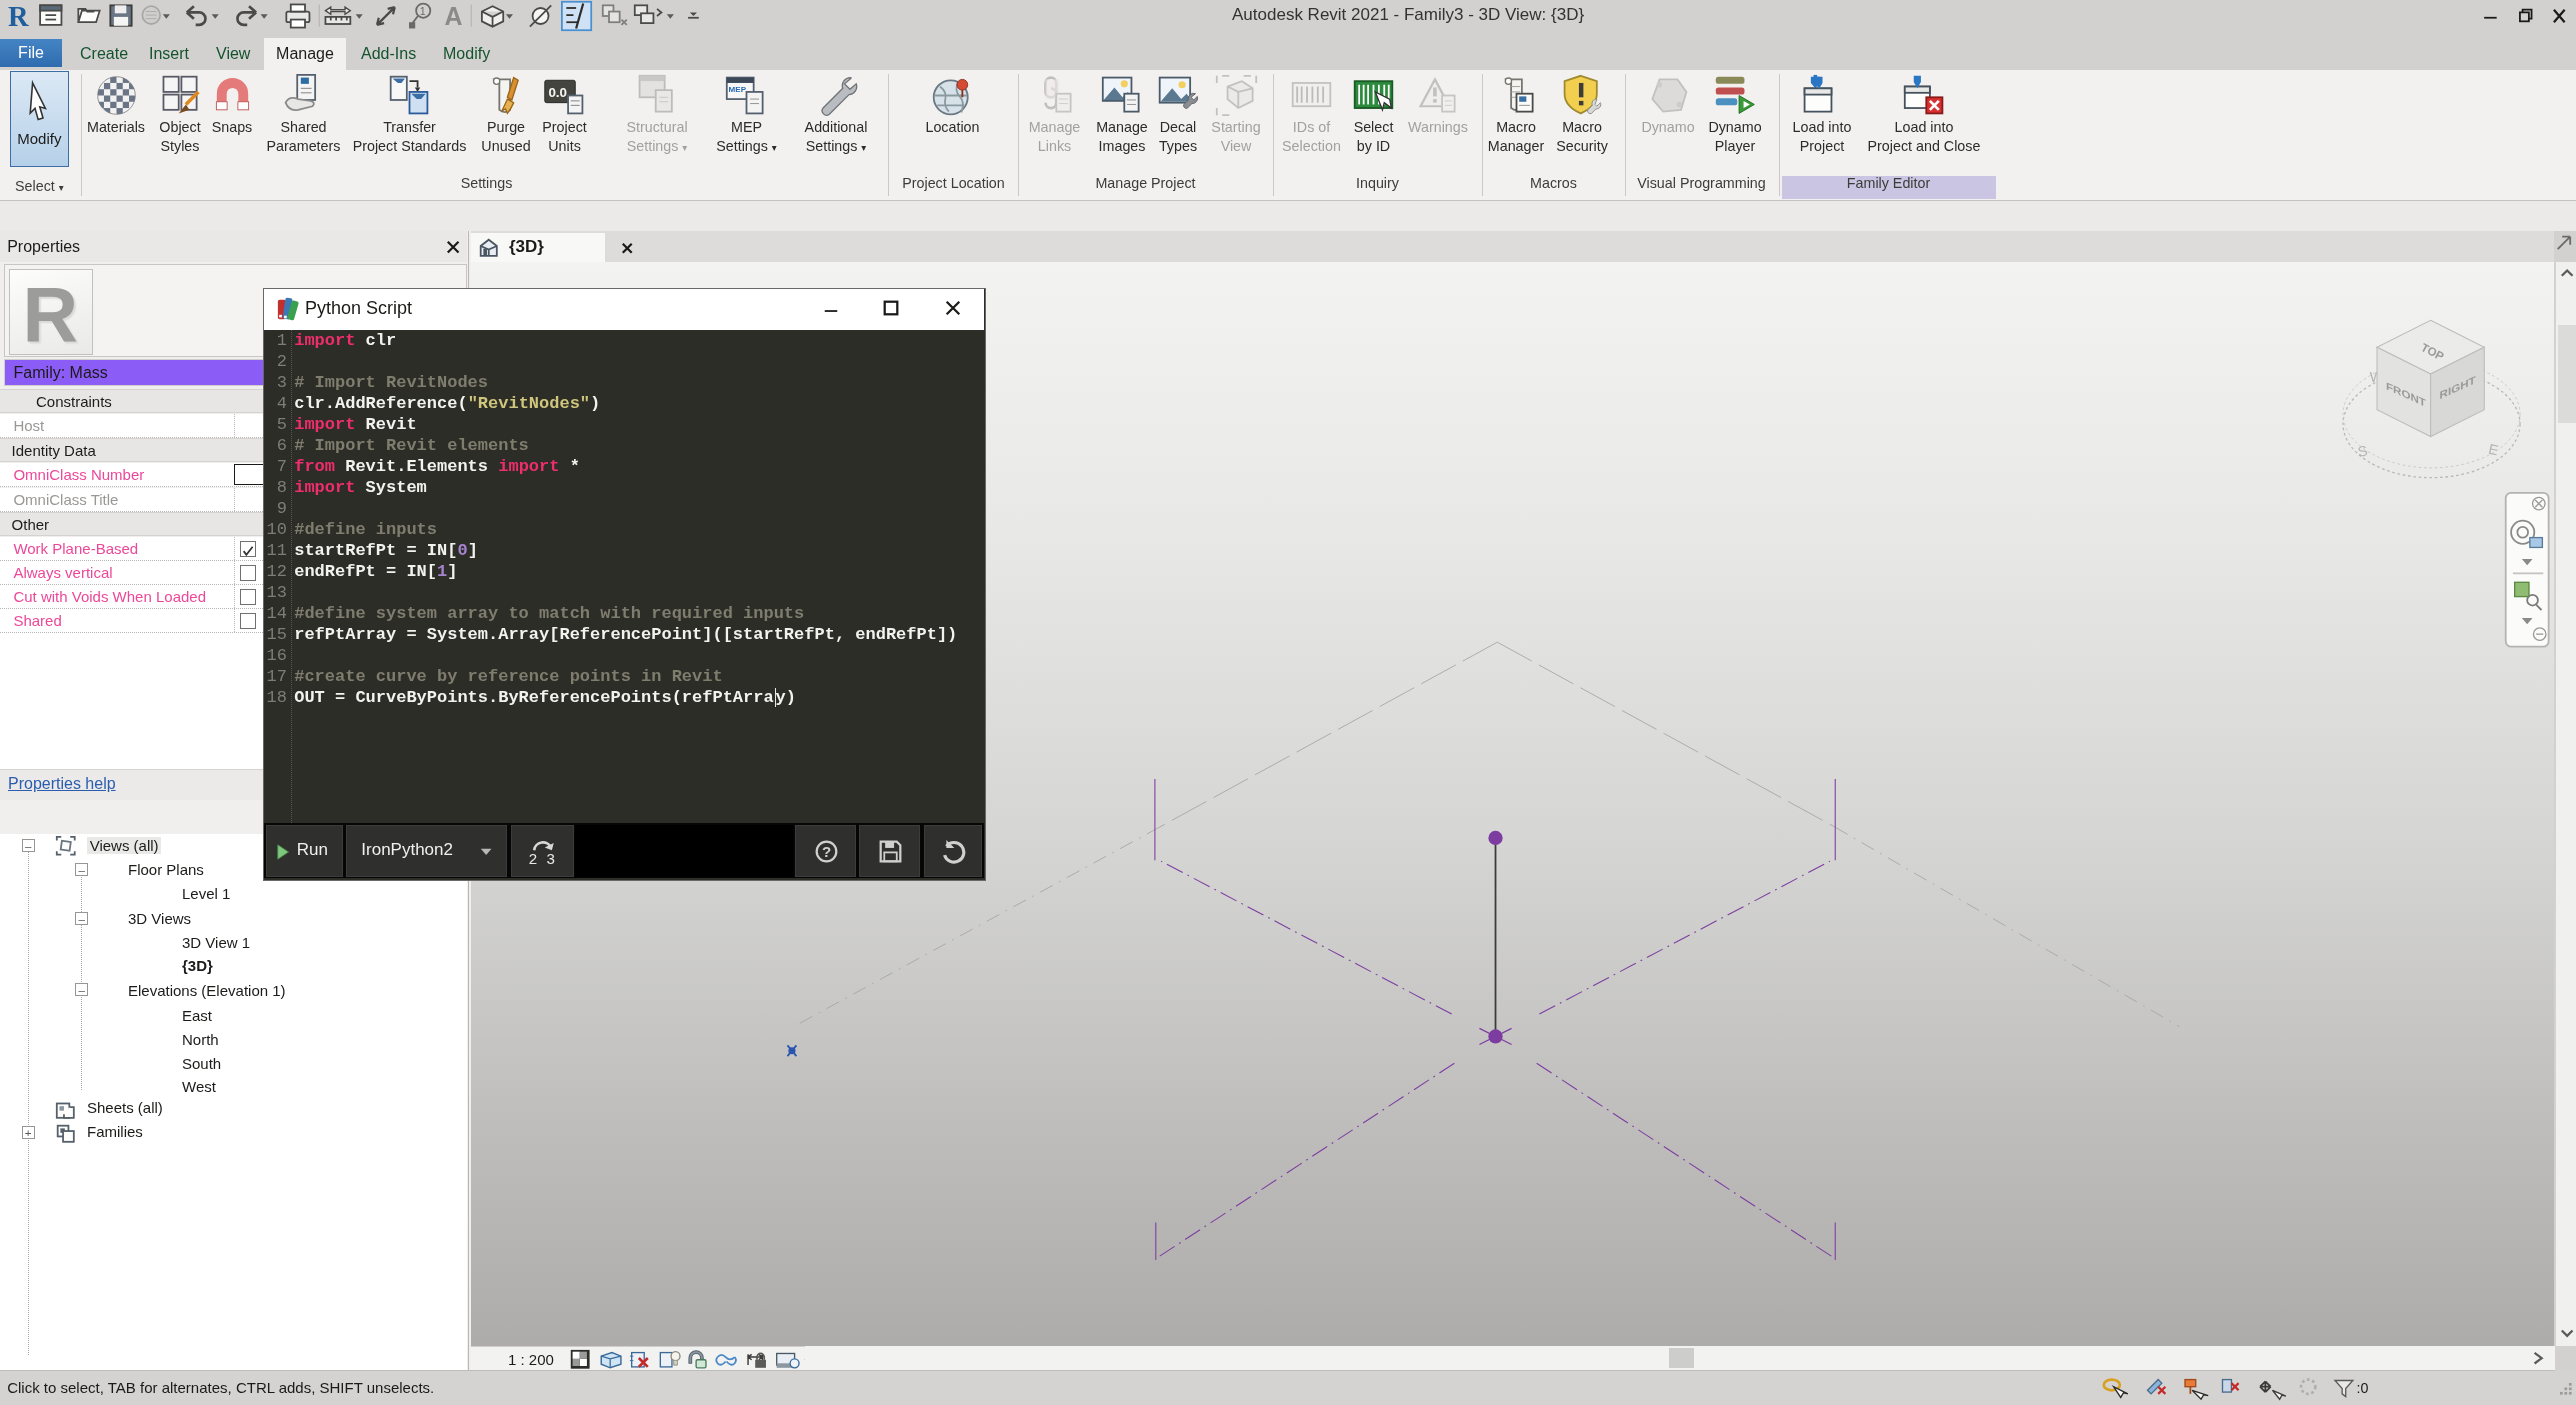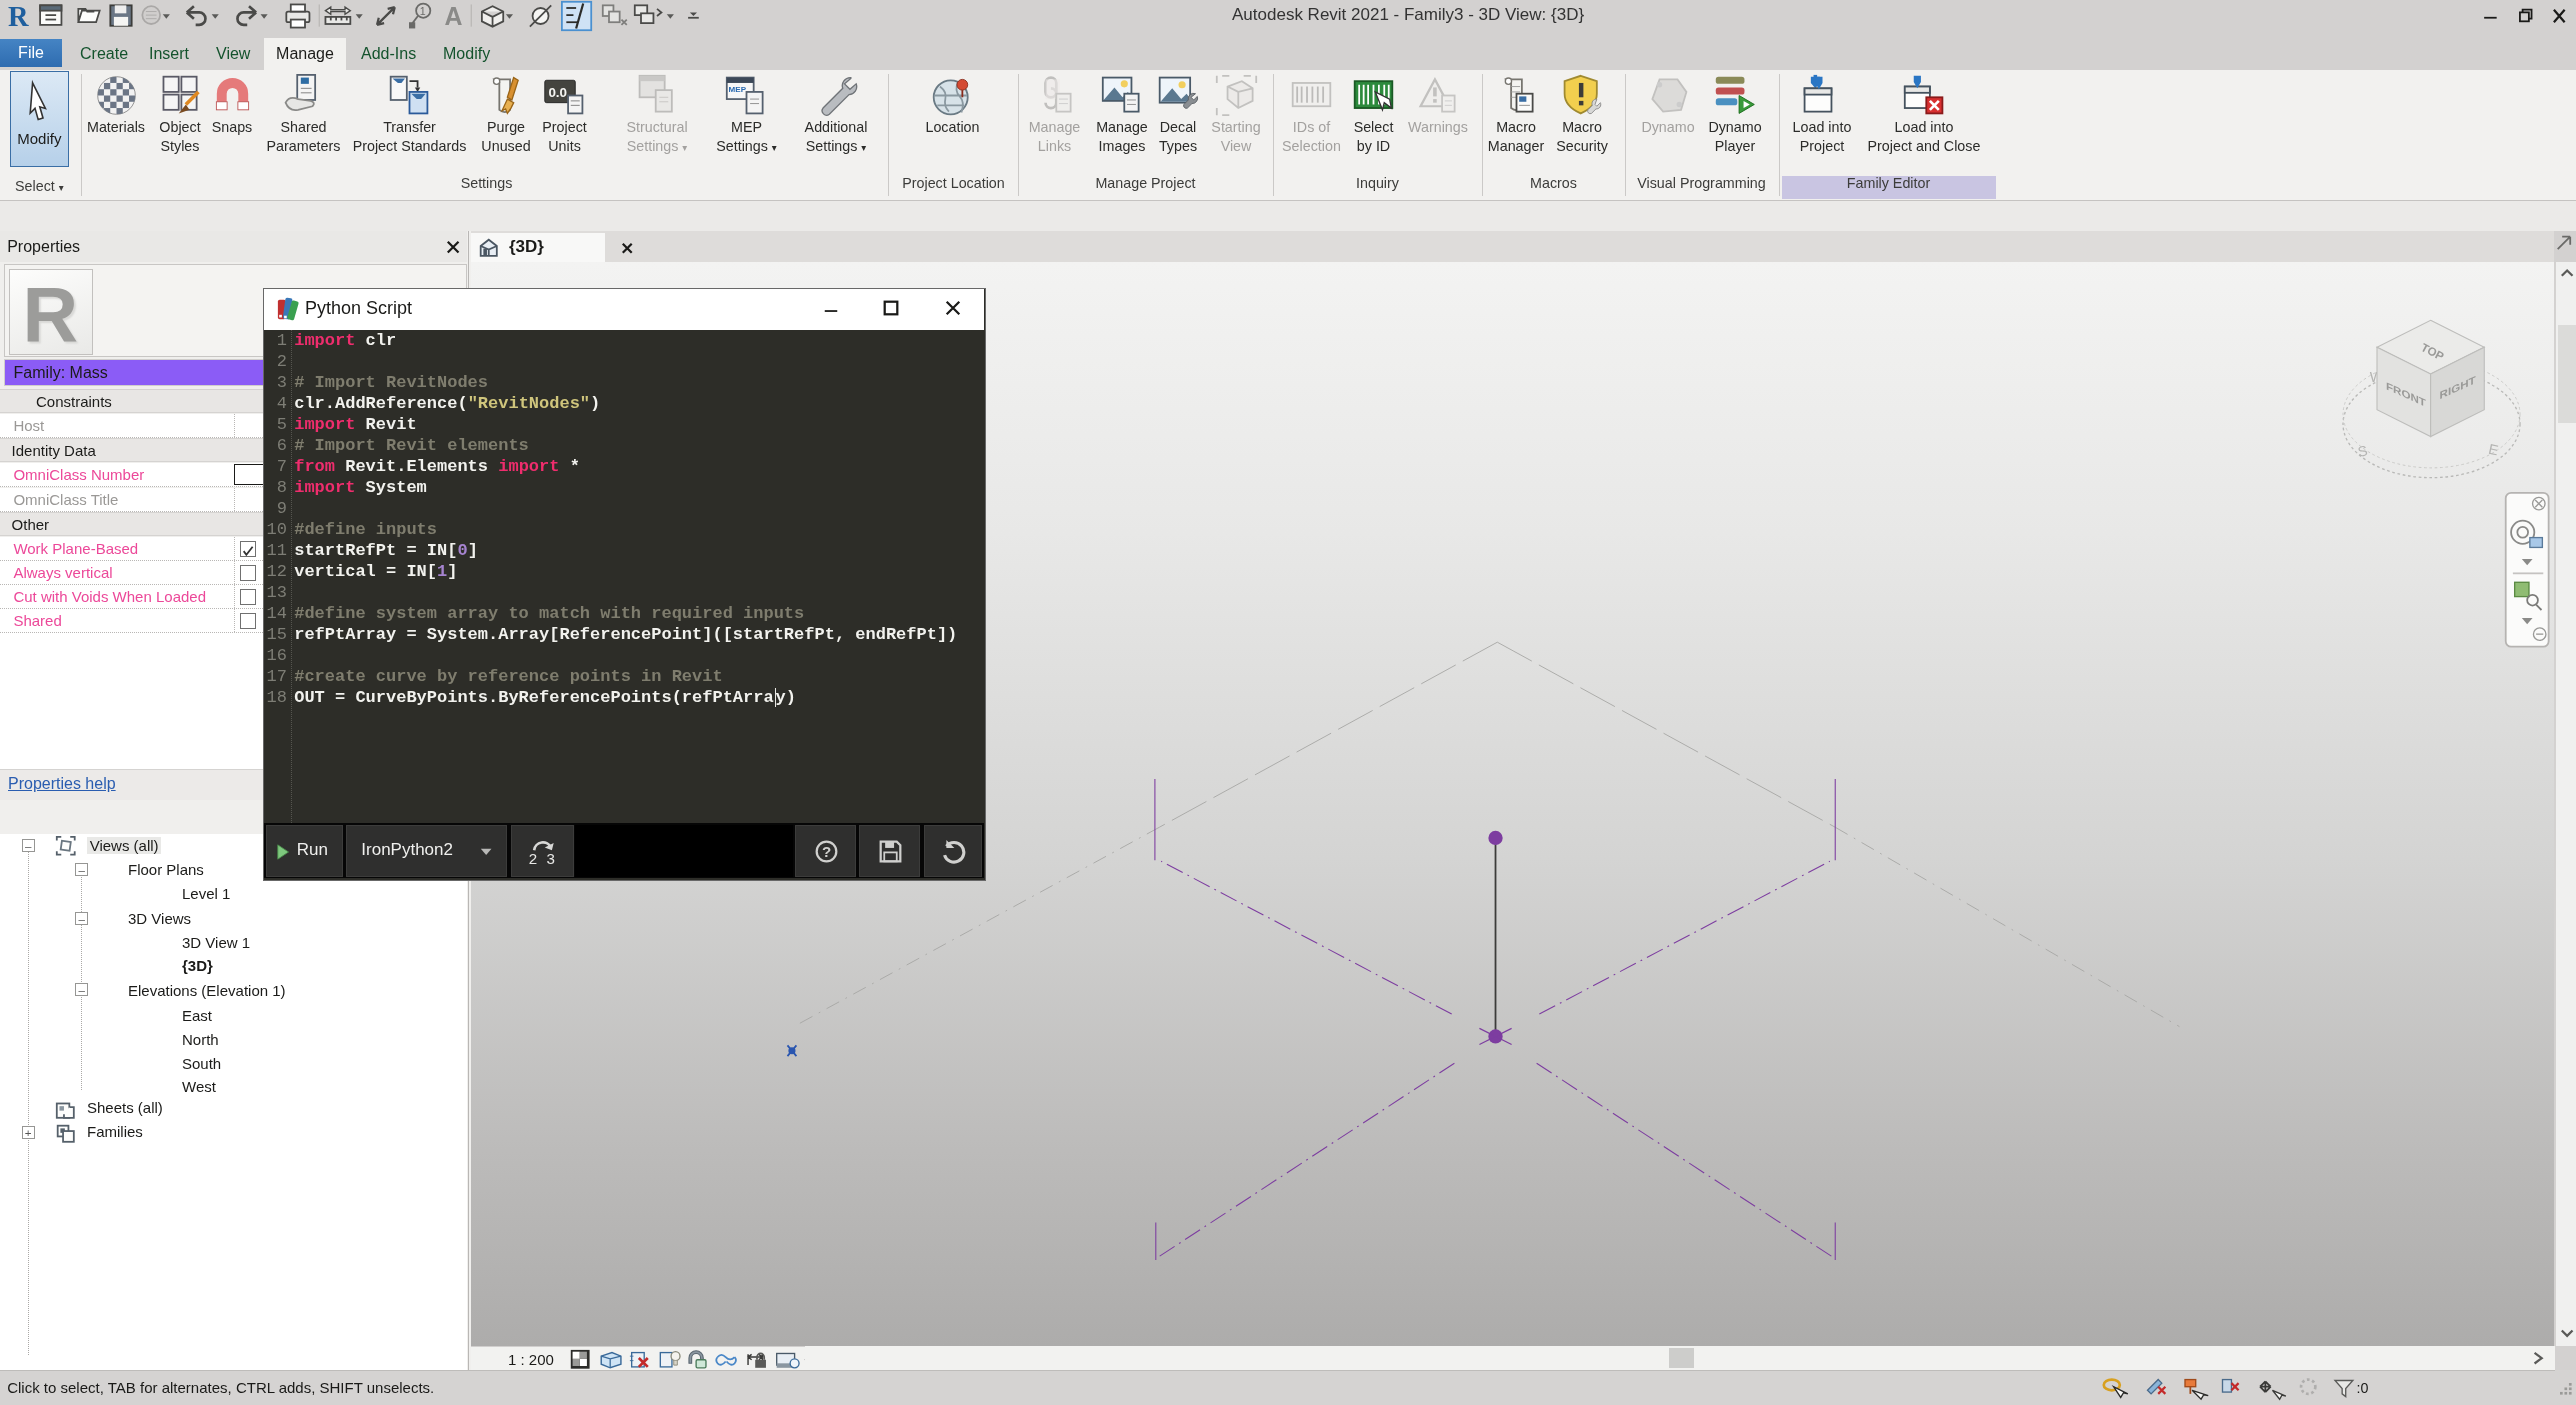--- a/index.html
+++ b/index.html
@@ -704,21 +704,21 @@
 <span class="lnum">2</span>
 <span class="lnum">3</span><span class="c"># Import RevitNodes</span>
 <span class="lnum">4</span><span class="w">clr.AddReference(</span><span class="s">"RevitNodes"</span><span class="w">)</span>
 <span class="lnum">5</span><span class="k">import</span><span class="w"> Revit</span>
 <span class="lnum">6</span><span class="c"># Import Revit elements</span>
 <span class="lnum">7</span><span class="k">from</span><span class="w"> Revit.Elements </span><span class="k">import</span><span class="w"> *</span>
 <span class="lnum">8</span><span class="k">import</span><span class="w"> System</span>
 <span class="lnum">9</span>
 <span class="lnum">10</span><span class="c">#define inputs</span>
 <span class="lnum">11</span><span class="w">startRefPt = IN[</span><span class="n">0</span><span class="w">]</span>
-<span class="lnum">12</span><span class="w">vertical = IN[</span><span class="n">1</span><span class="w">]</span>
+<span class="lnum">12</span><span class="w">endRefPt = IN[</span><span class="n">1</span><span class="w">]</span>
 <span class="lnum">13</span>
 <span class="lnum">14</span><span class="c">#define system array to match with required inputs</span>
 <span class="lnum">15</span><span class="w">refPtArray = System.Array[ReferencePoint]([startRefPt, endRefPt])</span>
 <span class="lnum">16</span>
 <span class="lnum">17</span><span class="c">#create curve by reference points in Revit</span>
 <span class="lnum">18</span><span class="w">OUT = CurveByPoints.ByReferencePoints(refPtArra</span><span style="border-left:1.8px solid #e8e8e4;margin-left:0.9px;"></span><span class="w">y)</span></div>
 <div class="abs" style="left:27px;top:41px;width:0.9px;height:493px;border-left:0.9px dotted #55554f;"></div>
 <div class="abs" id="pybar">
   <div class="pybtn" style="left:1.8px;width:77px;">
     <svg style="position:absolute;left:9px;top:17px;" width="14.3" height="18" viewBox="0 0 16 20">

